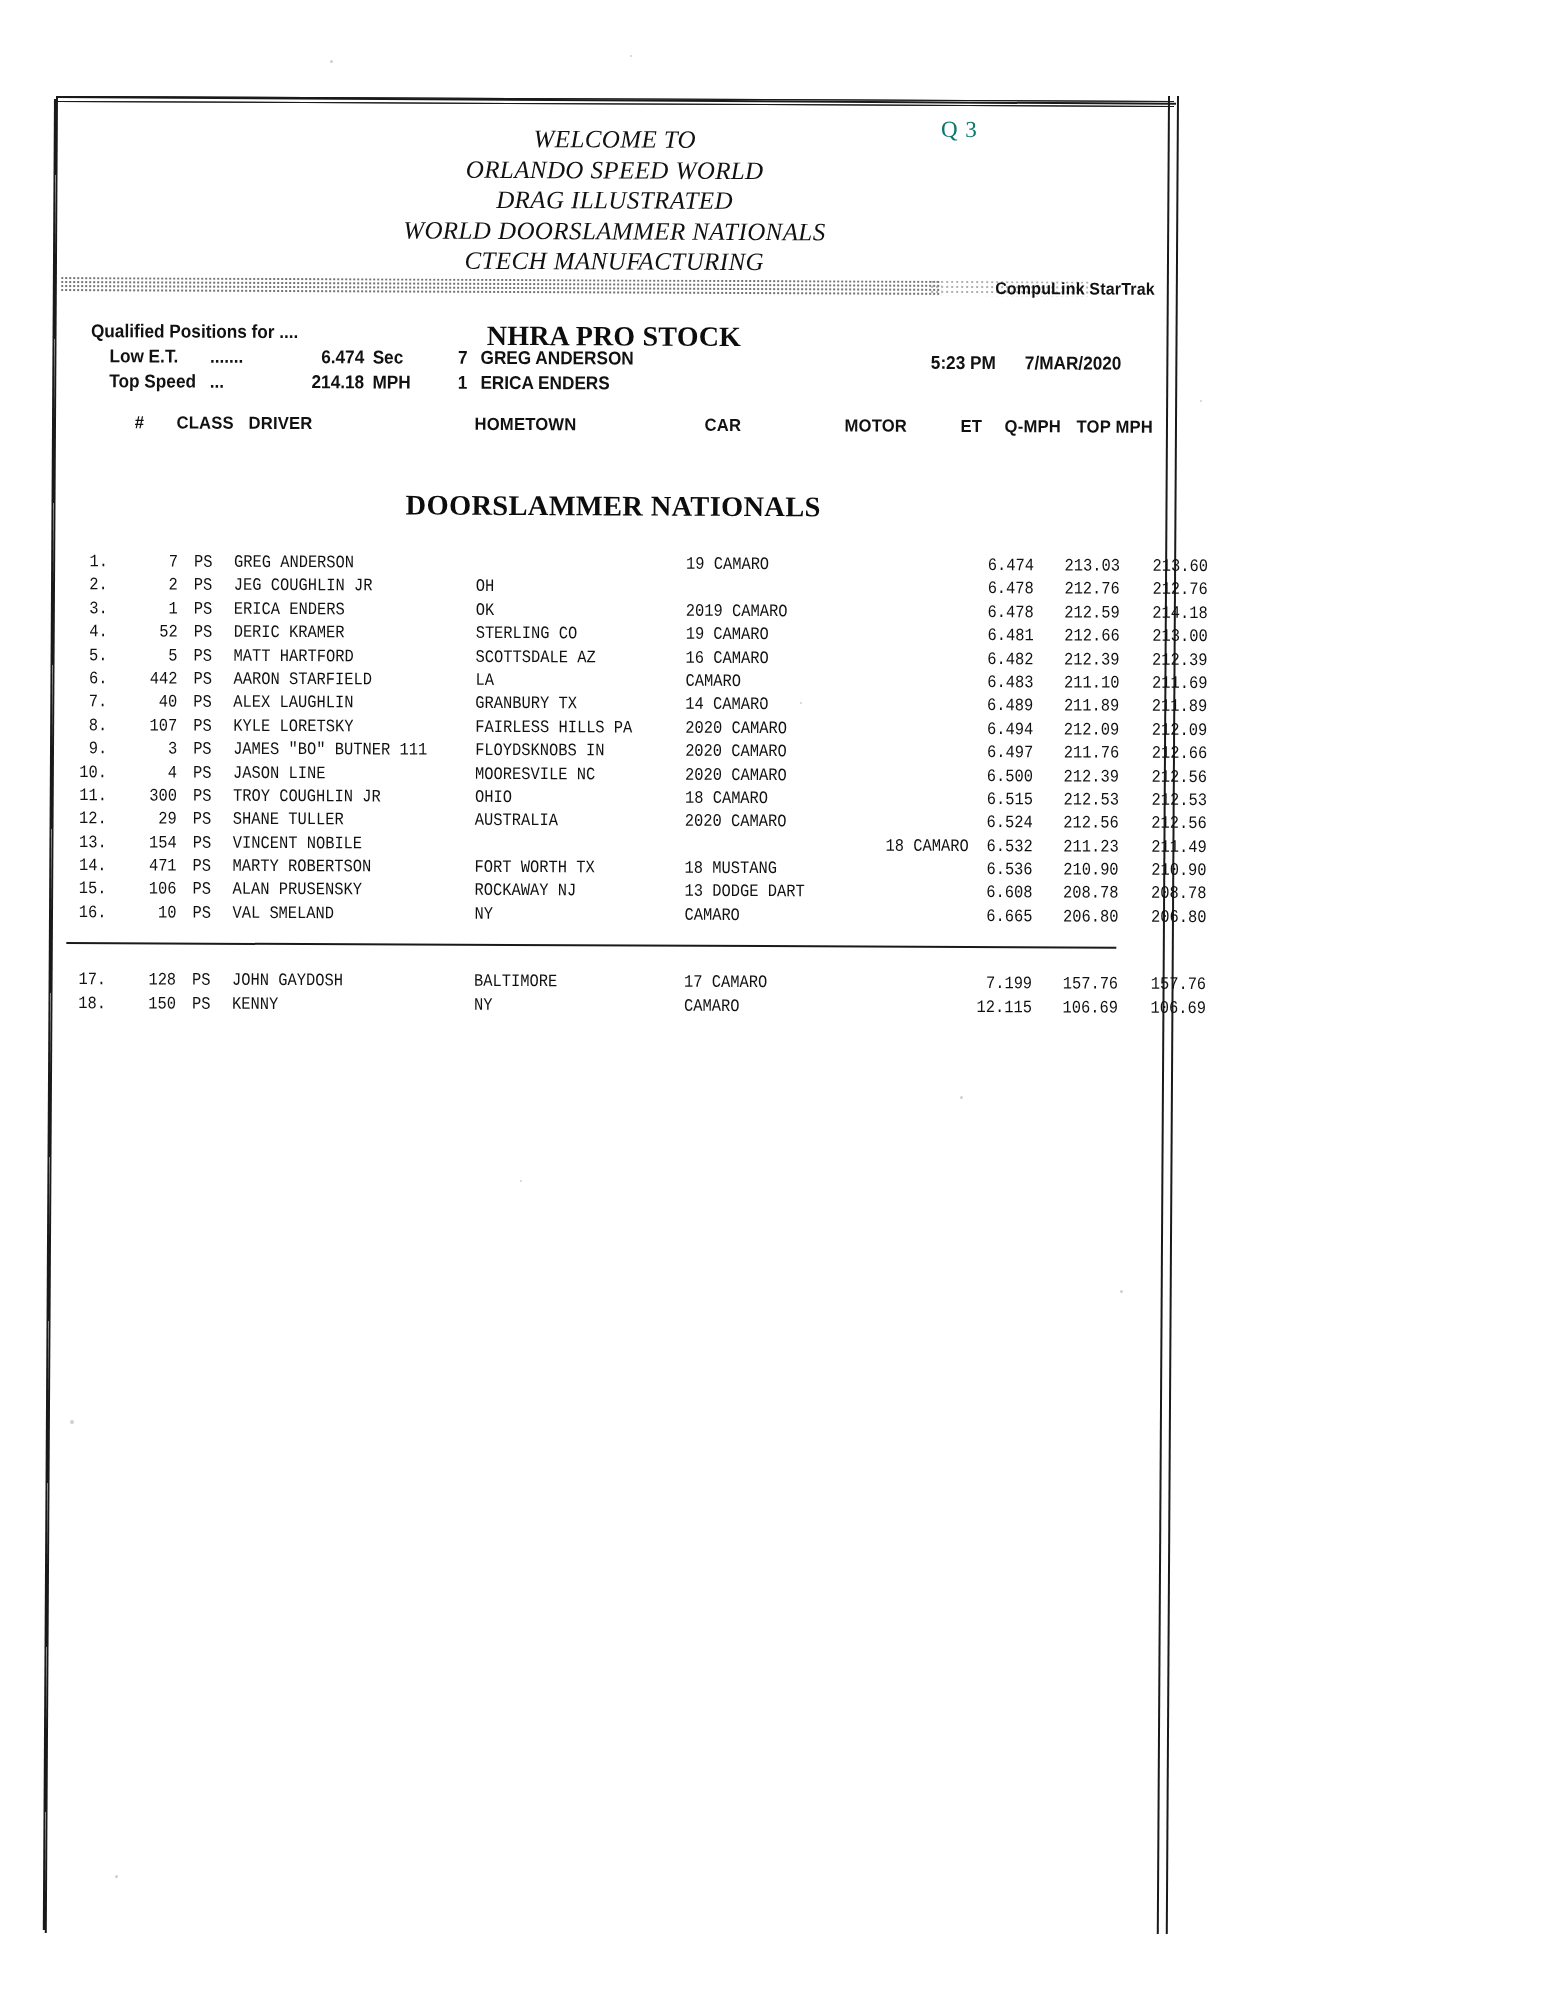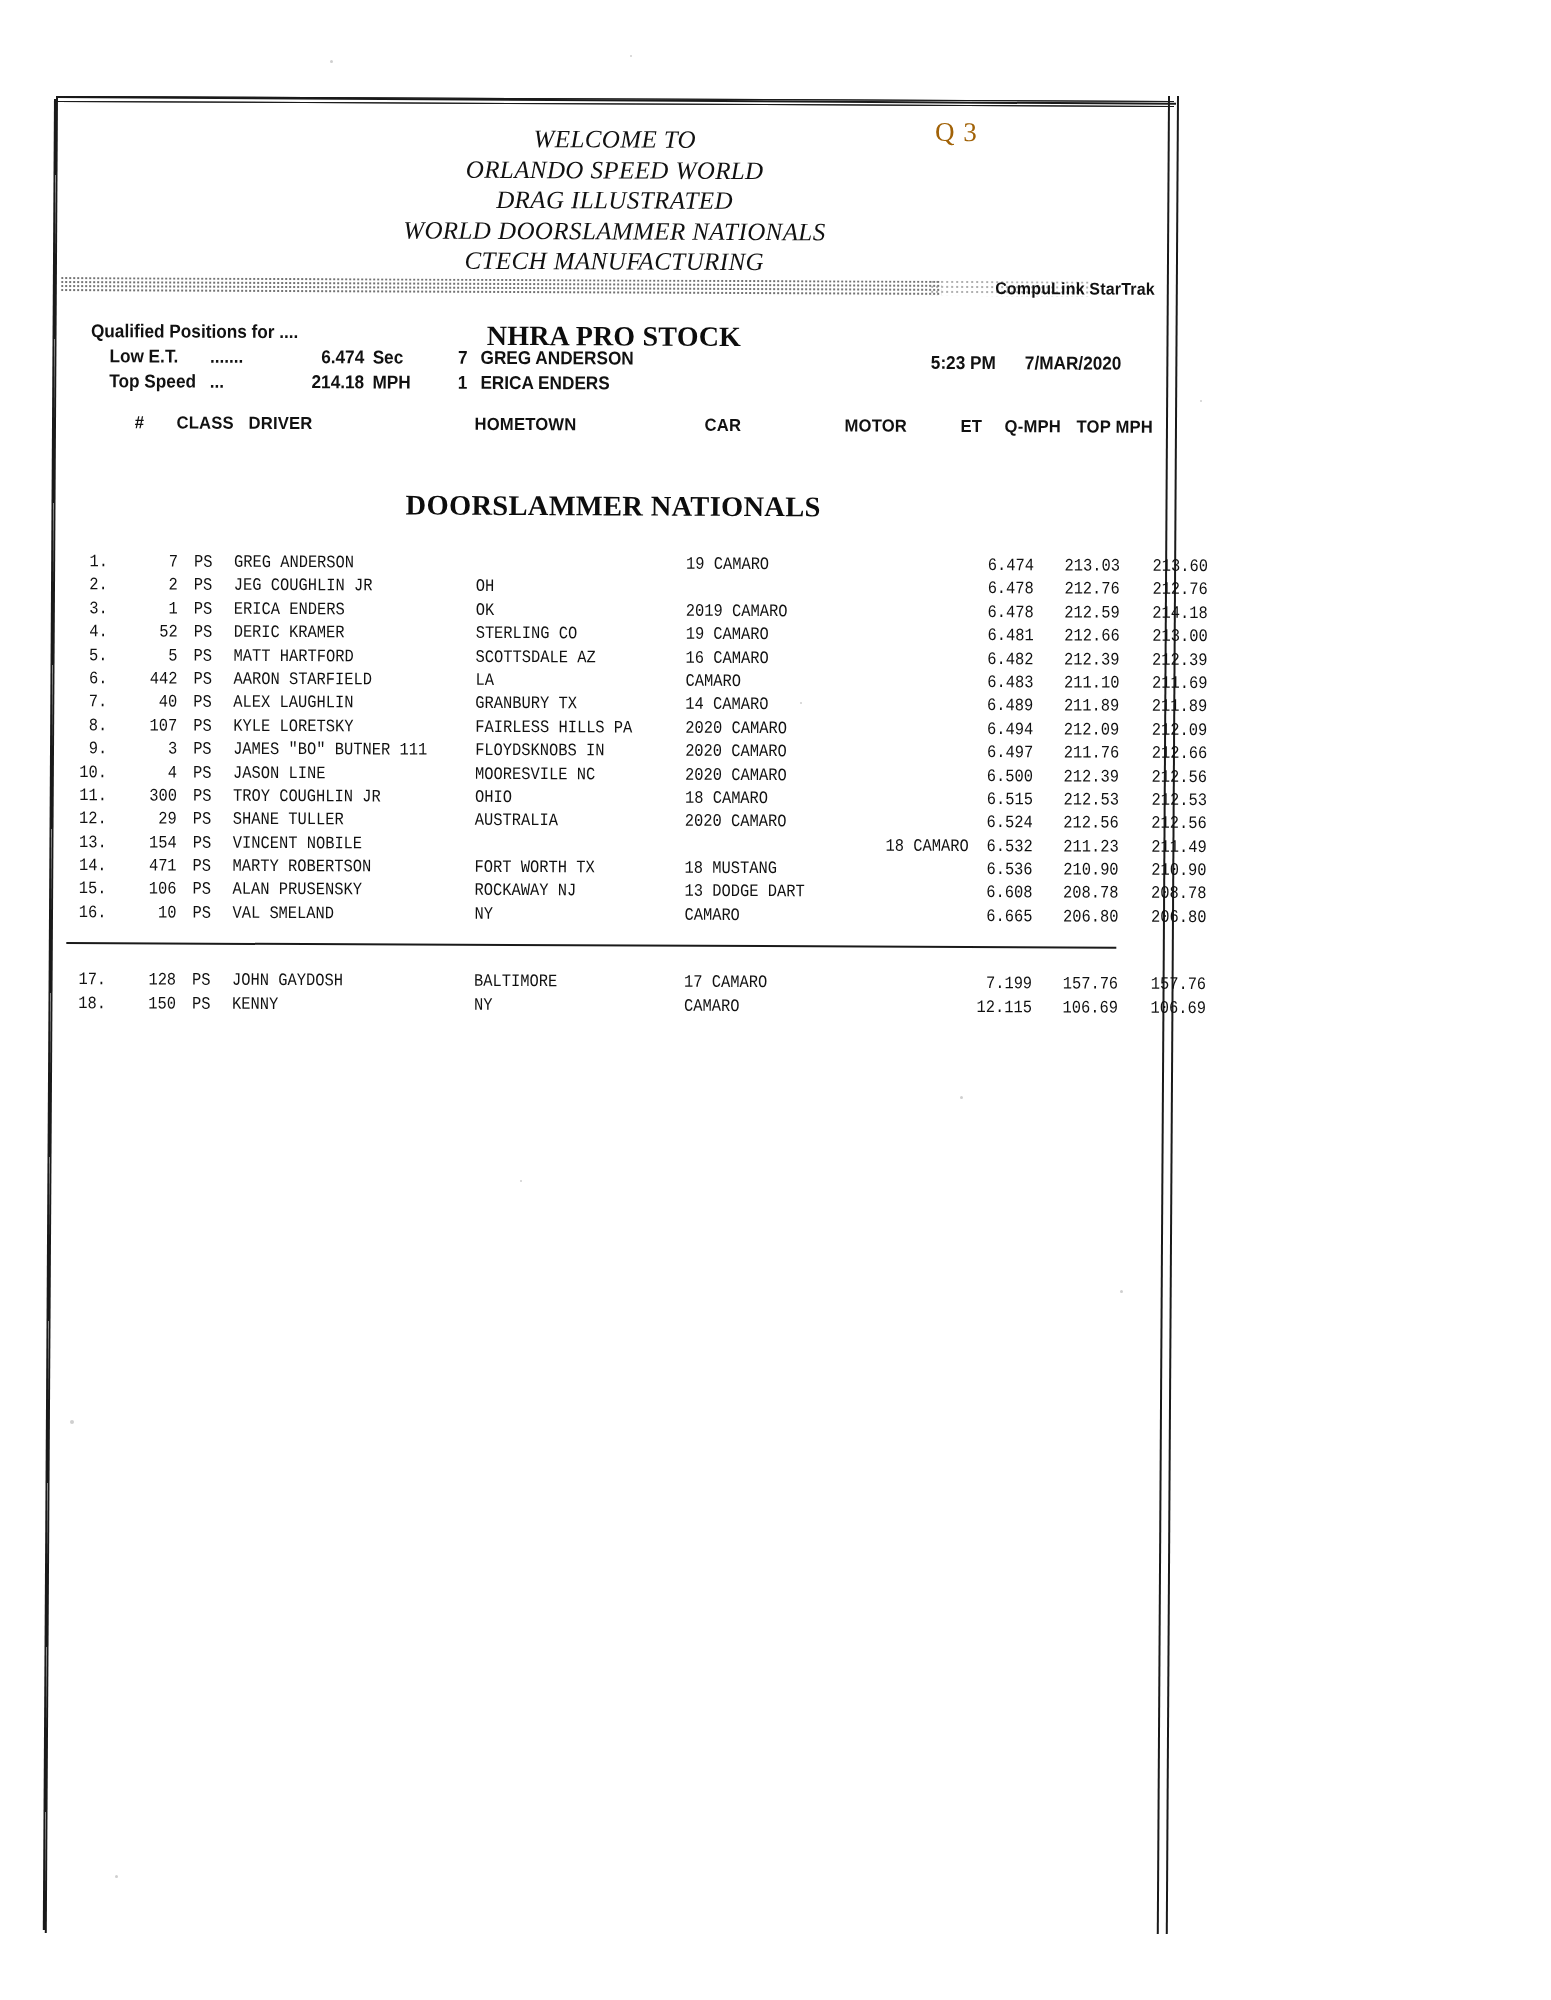--- a/index.html
+++ b/index.html
@@ -56,23 +56,23 @@
     transform: rotate(0.25deg);
     transform-origin: top left;
   }
 
   
   .qnum {
     position: absolute;
     right: 196px;
     top: 17px;
     font-family: "Liberation Serif", serif;
-    font-size: 27px;
+    font-size: 23px;
     letter-spacing: 1px;
-    color: #a16207;
+    color: #0f766e;
   }
   .welcome {
     position: absolute;
     left: 0;
     top: 26px;
     width: 1118px;
     text-align: center;
     font-family: "Liberation Serif", serif;
     font-style: italic;
     font-size: 25px;

